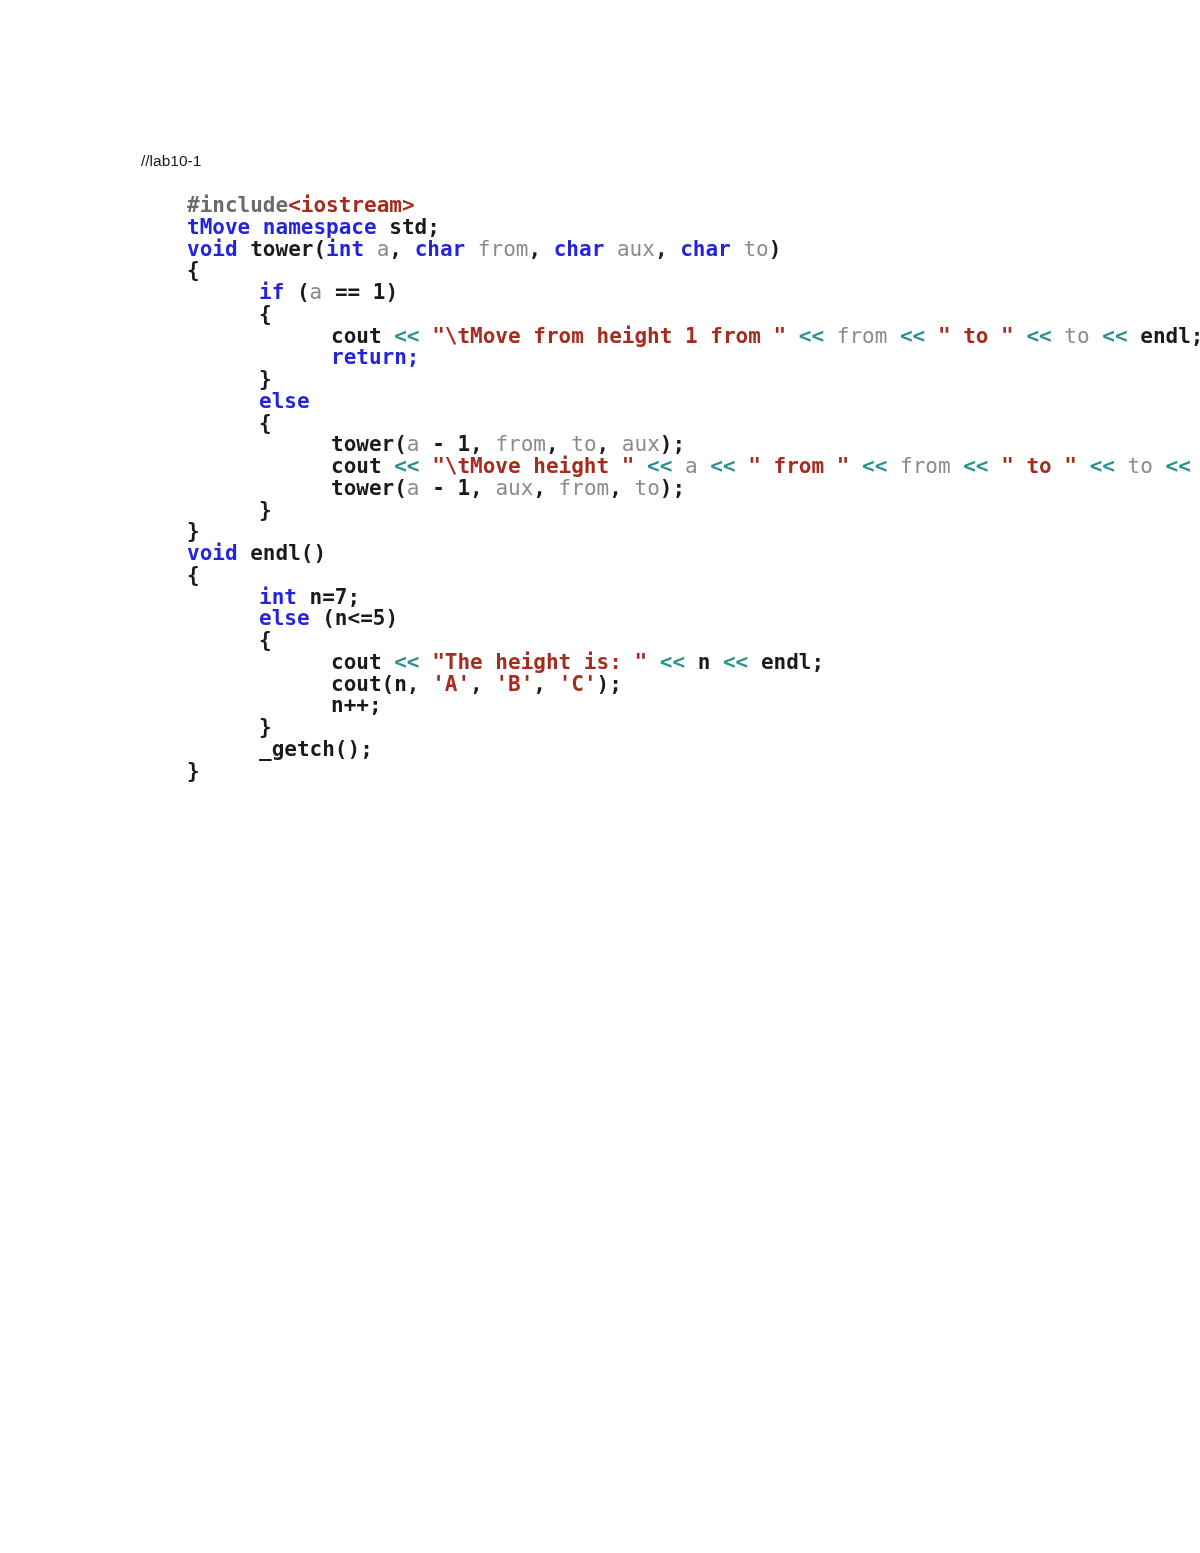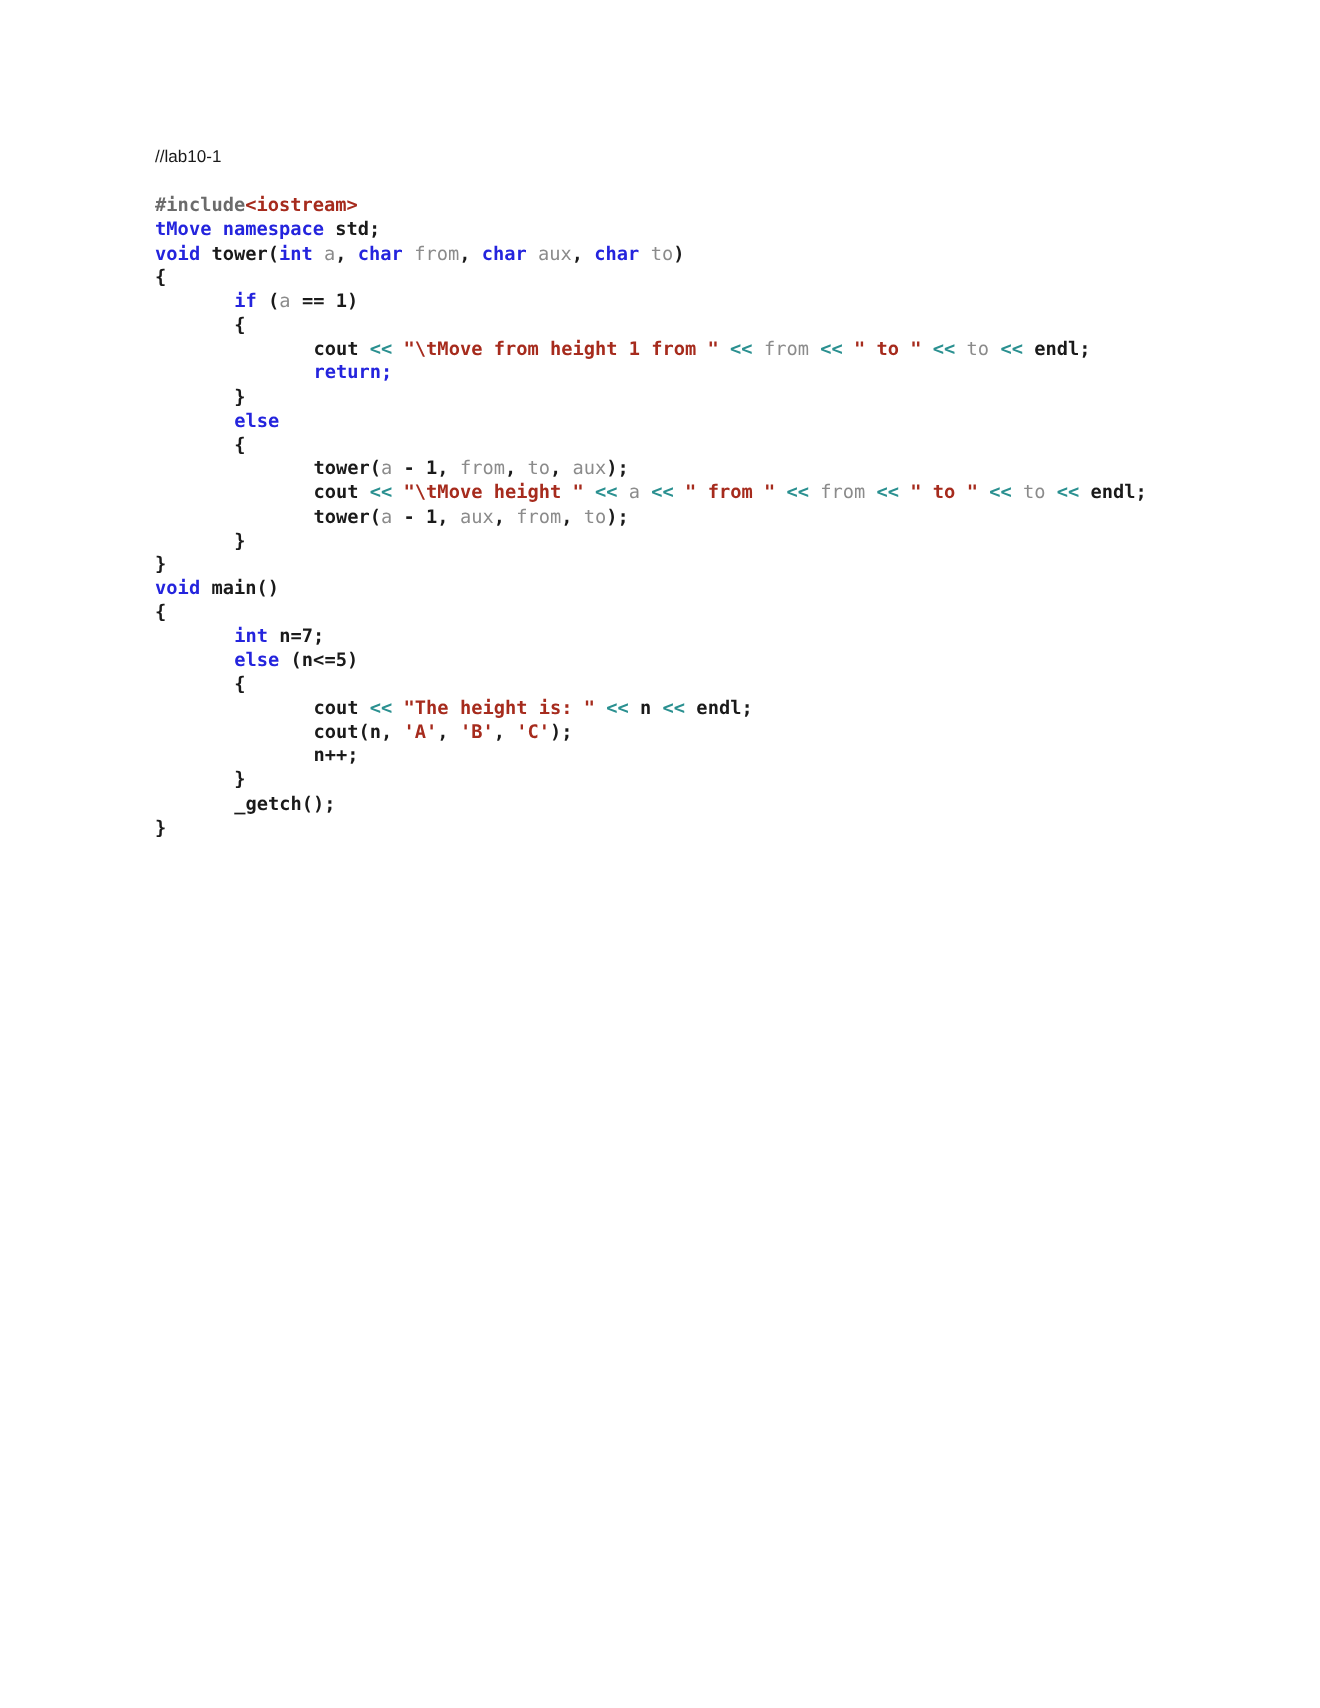--- a/index.html
+++ b/index.html
@@ -11,38 +11,39 @@
     position: relative;
     width: 1200px;
     height: 1553px;
     background: #ffffff;
     overflow: hidden;
     font-family: "Liberation Sans", sans-serif;
   }
   .content {
     position: absolute;
     left: 141px;
-    top: 133px;
+    top: 151px;
     right: 40px;
   }
   .doc-title {
     font-family: "Liberation Sans", sans-serif;
     font-size: 15.5px;
     font-weight: 400;
     color: #191919;
     height: 20px;
     line-height: 20px;
     margin: 0 0 24px 0;
     white-space: pre;
   }
   .code-block {
     font-family: "DejaVu Sans Mono", "Liberation Mono", monospace;
-    font-size: 17px;
+    font-size: 21px;
     font-weight: 700;
     color: var(--c-plain, #1a1a1a);
+    margin-left: 46px;
   }
   .code-line {
     height: 21.75px;
     line-height: 21.75px;
     white-space: pre;
   }
   .tok { white-space: pre; }
   .tok-plain        { color: var(--c-plain); }
   .tok-keyword      { color: var(--c-keyword); }
   .tok-string       { color: var(--c-string); }
@@ -66,21 +67,21 @@
         <div class="code-line" style="padding-left: 144px;"><span class="tok tok-plain">cout </span><span class="tok tok-operator">&lt;&lt; </span><span class="tok tok-string">"\tMove from height 1 from " </span><span class="tok tok-operator">&lt;&lt; </span><span class="tok tok-identifier">from </span><span class="tok tok-operator">&lt;&lt; </span><span class="tok tok-string">" to " </span><span class="tok tok-operator">&lt;&lt; </span><span class="tok tok-identifier">to </span><span class="tok tok-operator">&lt;&lt; </span><span class="tok tok-plain">endl;</span></div>
         <div class="code-line" style="padding-left: 144px;"><span class="tok tok-keyword">return;</span></div>
         <div class="code-line" style="padding-left: 72px;"><span class="tok tok-plain">}</span></div>
         <div class="code-line" style="padding-left: 72px;"><span class="tok tok-keyword">else</span></div>
         <div class="code-line" style="padding-left: 72px;"><span class="tok tok-plain">{</span></div>
         <div class="code-line" style="padding-left: 144px;"><span class="tok tok-plain">tower(</span><span class="tok tok-identifier">a</span><span class="tok tok-plain"> - 1, </span><span class="tok tok-identifier">from</span><span class="tok tok-plain">, </span><span class="tok tok-identifier">to</span><span class="tok tok-plain">, </span><span class="tok tok-identifier">aux</span><span class="tok tok-plain">);</span></div>
         <div class="code-line" style="padding-left: 144px;"><span class="tok tok-plain">cout </span><span class="tok tok-operator">&lt;&lt; </span><span class="tok tok-string">"\tMove height " </span><span class="tok tok-operator">&lt;&lt; </span><span class="tok tok-identifier">a </span><span class="tok tok-operator">&lt;&lt; </span><span class="tok tok-string">" from " </span><span class="tok tok-operator">&lt;&lt; </span><span class="tok tok-identifier">from </span><span class="tok tok-operator">&lt;&lt; </span><span class="tok tok-string">" to " </span><span class="tok tok-operator">&lt;&lt; </span><span class="tok tok-identifier">to </span><span class="tok tok-operator">&lt;&lt; </span><span class="tok tok-plain">endl;</span></div>
         <div class="code-line" style="padding-left: 144px;"><span class="tok tok-plain">tower(</span><span class="tok tok-identifier">a</span><span class="tok tok-plain"> - 1, </span><span class="tok tok-identifier">aux</span><span class="tok tok-plain">, </span><span class="tok tok-identifier">from</span><span class="tok tok-plain">, </span><span class="tok tok-identifier">to</span><span class="tok tok-plain">);</span></div>
         <div class="code-line" style="padding-left: 72px;"><span class="tok tok-plain">}</span></div>
         <div class="code-line" style="padding-left: 0px;"><span class="tok tok-plain">}</span></div>
-        <div class="code-line" style="padding-left: 0px;"><span class="tok tok-keyword">void</span><span class="tok tok-plain"> main()</span></div>
+        <div class="code-line" style="padding-left: 0px;"><span class="tok tok-keyword">void</span><span class="tok tok-plain"> endl()</span></div>
         <div class="code-line" style="padding-left: 0px;"><span class="tok tok-plain">{</span></div>
         <div class="code-line" style="padding-left: 72px;"><span class="tok tok-keyword">int</span><span class="tok tok-plain"> n=7;</span></div>
         <div class="code-line" style="padding-left: 72px;"><span class="tok tok-keyword">else</span><span class="tok tok-plain"> (n&lt;=5)</span></div>
         <div class="code-line" style="padding-left: 72px;"><span class="tok tok-plain">{</span></div>
         <div class="code-line" style="padding-left: 144px;"><span class="tok tok-plain">cout </span><span class="tok tok-operator">&lt;&lt; </span><span class="tok tok-string">"The height is: " </span><span class="tok tok-operator">&lt;&lt; </span><span class="tok tok-plain">n </span><span class="tok tok-operator">&lt;&lt; </span><span class="tok tok-plain">endl;</span></div>
         <div class="code-line" style="padding-left: 144px;"><span class="tok tok-plain">cout(n, </span><span class="tok tok-string">'A'</span><span class="tok tok-plain">, </span><span class="tok tok-string">'B'</span><span class="tok tok-plain">, </span><span class="tok tok-string">'C'</span><span class="tok tok-plain">);</span></div>
         <div class="code-line" style="padding-left: 144px;"><span class="tok tok-plain">n++;</span></div>
         <div class="code-line" style="padding-left: 72px;"><span class="tok tok-plain">}</span></div>
         <div class="code-line" style="padding-left: 72px;"><span class="tok tok-plain">_getch();</span></div>
         <div class="code-line" style="padding-left: 0px;"><span class="tok tok-plain">}</span></div>

